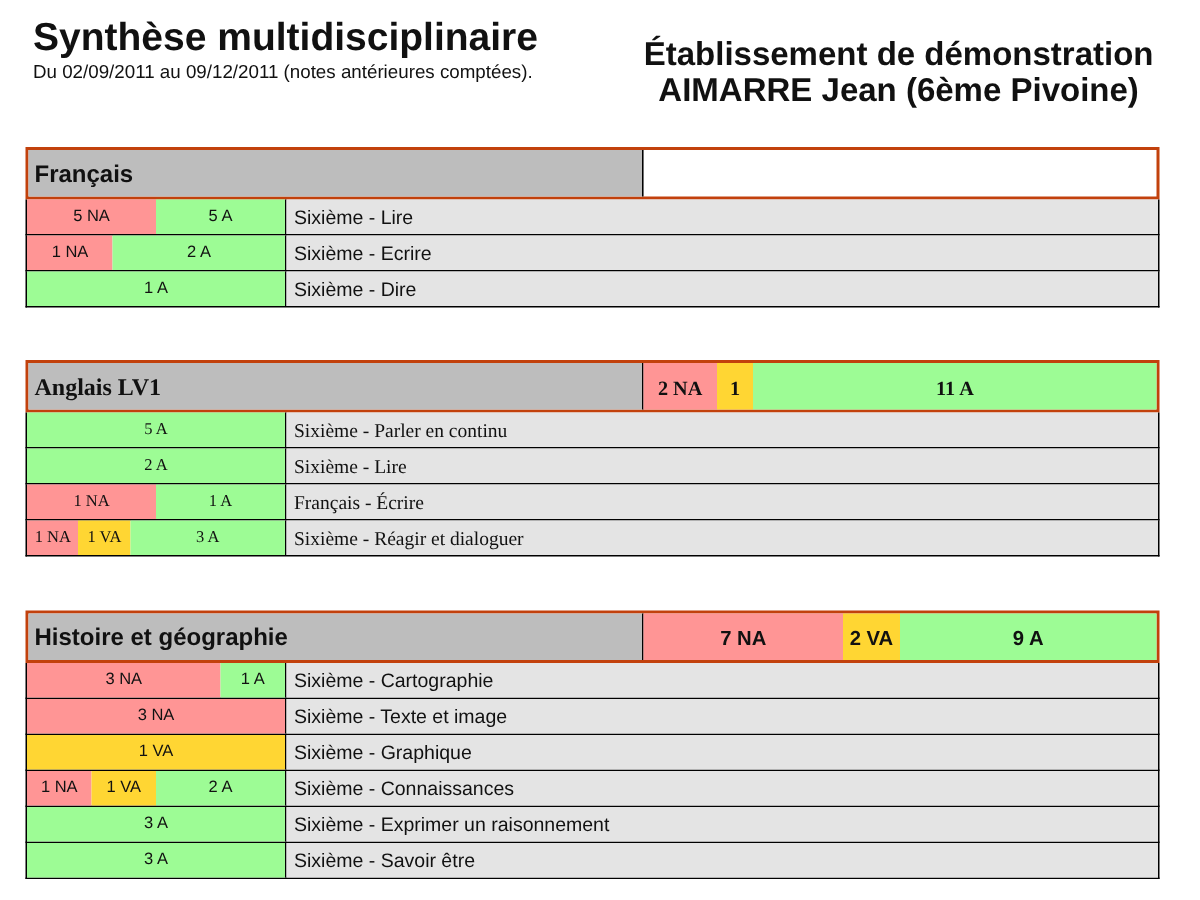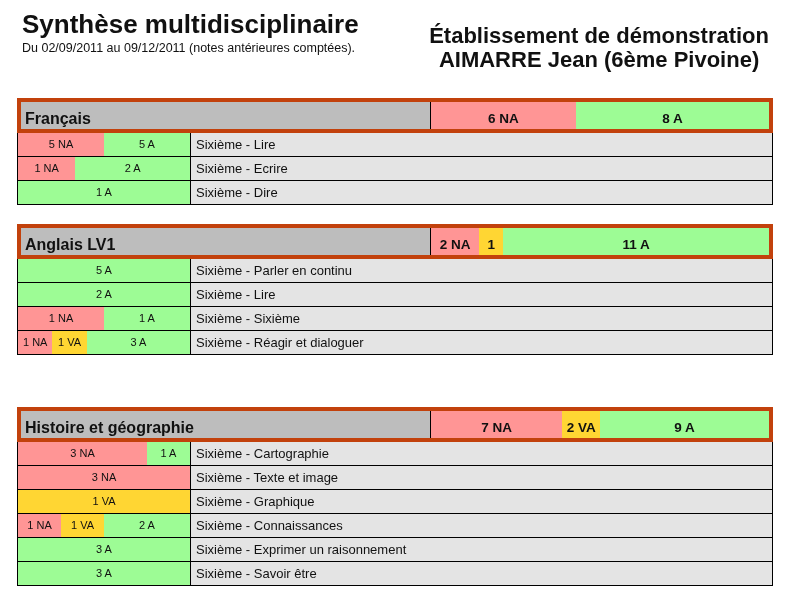--- a/index.html
+++ b/index.html
@@ -4,21 +4,21 @@
 <style>
   html, body { margin: 0; padding: 0; background: #ffffff; }
   body { width: 800px; height: 600px; position: relative; overflow: hidden;
          font-family: "Liberation Sans", sans-serif; color: #111; }
   .hdr-left { position: absolute; left: 22px; top: 12px; }
   .hdr-left .title { font-size: 26px; font-weight: bold; line-height: 24px; }
   .hdr-left .sub { font-size: 12.5px; margin-top: 5px; }
   .hdr-right { position: absolute; right: 31px; top: 24px; text-align: center;
                font-size: 22px; font-weight: bold; line-height: 24px; }
   .subject { position: absolute; left: 17px; width: 756px; }
-  .subj-head { display: flex; height: 35px; border: 4px solid #c2410c; box-sizing: border-box; }
+  .subj-head { display: flex; height: 35px; border: 2px solid #c2410c; box-sizing: border-box; }
   .subj-title { width: 410px; background: #bdbdbd; border-right: 1px solid #000;
                 font-size: 16px; font-weight: bold; line-height: 33px; padding-left: 4px;
                 box-sizing: border-box; }
   .subj-summary { flex: 1; display: flex; }
   .seg { text-align: center; font-weight: bold; font-size: 13.5px; line-height: 33px;
          overflow: hidden; white-space: nowrap; }
   .row { display: flex; height: 24px; border: 1px solid #000; border-top: none; box-sizing: border-box; }
   .row-bar { width: 173px; display: flex; border-right: 1px solid #000; box-sizing: border-box; }
   .row-bar .seg { font-weight: normal; font-size: 11px; line-height: 23px; }
   .row-label { flex: 1; background: #e4e4e4; font-size: 13px; line-height: 23px; padding-left: 5px; }
@@ -35,24 +35,20 @@
 </div>
 <div class="hdr-right">
   <div>Établissement de démonstration</div>
   <div>AIMARRE Jean (6ème Pivoine)</div>
 </div>
 
 <div id="subjects">
     <div class="subject" style="top: 98px;">
       <div class="subj-head">
         <div class="subj-title">Français</div>
-        <div class="subj-summary">
-          <div class="seg na" style="flex: 6 1 0px;">6 NA</div>
-          <div class="seg a" style="flex: 8 1 0px;">8 A</div>
-        </div>
       </div>
       <div class="row">
         <div class="row-bar">
           <div class="seg na" style="flex: 5 1 0px;">5 NA</div>
           <div class="seg a" style="flex: 5 1 0px;">5 A</div>
         </div>
         <div class="row-label">Sixième - Lire</div>
       </div>
       <div class="row">
         <div class="row-bar">
@@ -61,21 +57,21 @@
         </div>
         <div class="row-label">Sixième - Ecrire</div>
       </div>
       <div class="row">
         <div class="row-bar">
           <div class="seg a" style="flex: 1 1 0px;">1 A</div>
         </div>
         <div class="row-label">Sixième - Dire</div>
       </div>
     </div>
-    <div class="subject" style="top: 224px;">
+    <div class="subject" style="top: 240px; font-family: Liberation Serif, serif;">
       <div class="subj-head">
         <div class="subj-title">Anglais LV1</div>
         <div class="subj-summary">
           <div class="seg na" style="flex: 2 1 0px;">2 NA</div>
           <div class="seg va" style="flex: 1 1 0px;">1</div>
           <div class="seg a" style="flex: 11 1 0px;">11 A</div>
         </div>
       </div>
       <div class="row">
         <div class="row-bar">
@@ -87,21 +83,21 @@
         <div class="row-bar">
           <div class="seg a" style="flex: 2 1 0px;">2 A</div>
         </div>
         <div class="row-label">Sixième - Lire</div>
       </div>
       <div class="row">
         <div class="row-bar">
           <div class="seg na" style="flex: 1 1 0px;">1 NA</div>
           <div class="seg a" style="flex: 1 1 0px;">1 A</div>
         </div>
-        <div class="row-label">Sixième - Sixième</div>
+        <div class="row-label">Français - Écrire</div>
       </div>
       <div class="row">
         <div class="row-bar">
           <div class="seg na" style="flex: 1 1 0px;">1 NA</div>
           <div class="seg va" style="flex: 1 1 0px;">1 VA</div>
           <div class="seg a" style="flex: 3 1 0px;">3 A</div>
         </div>
         <div class="row-label">Sixième - Réagir et dialoguer</div>
       </div>
     </div>

